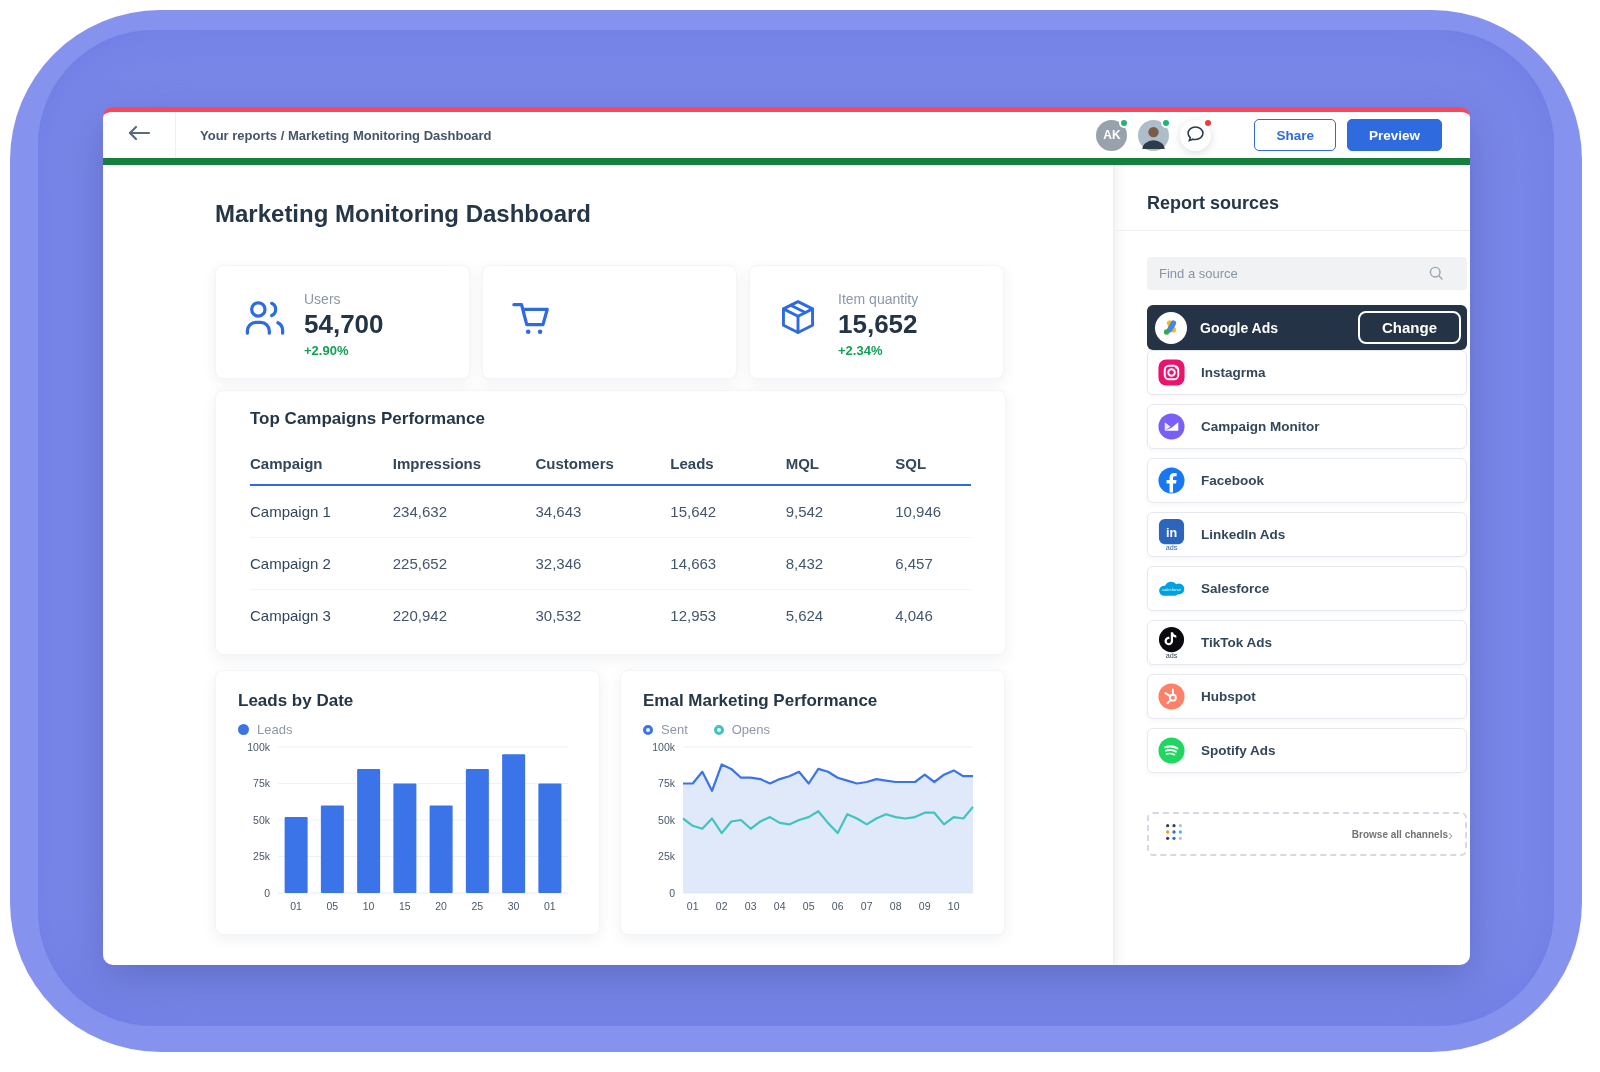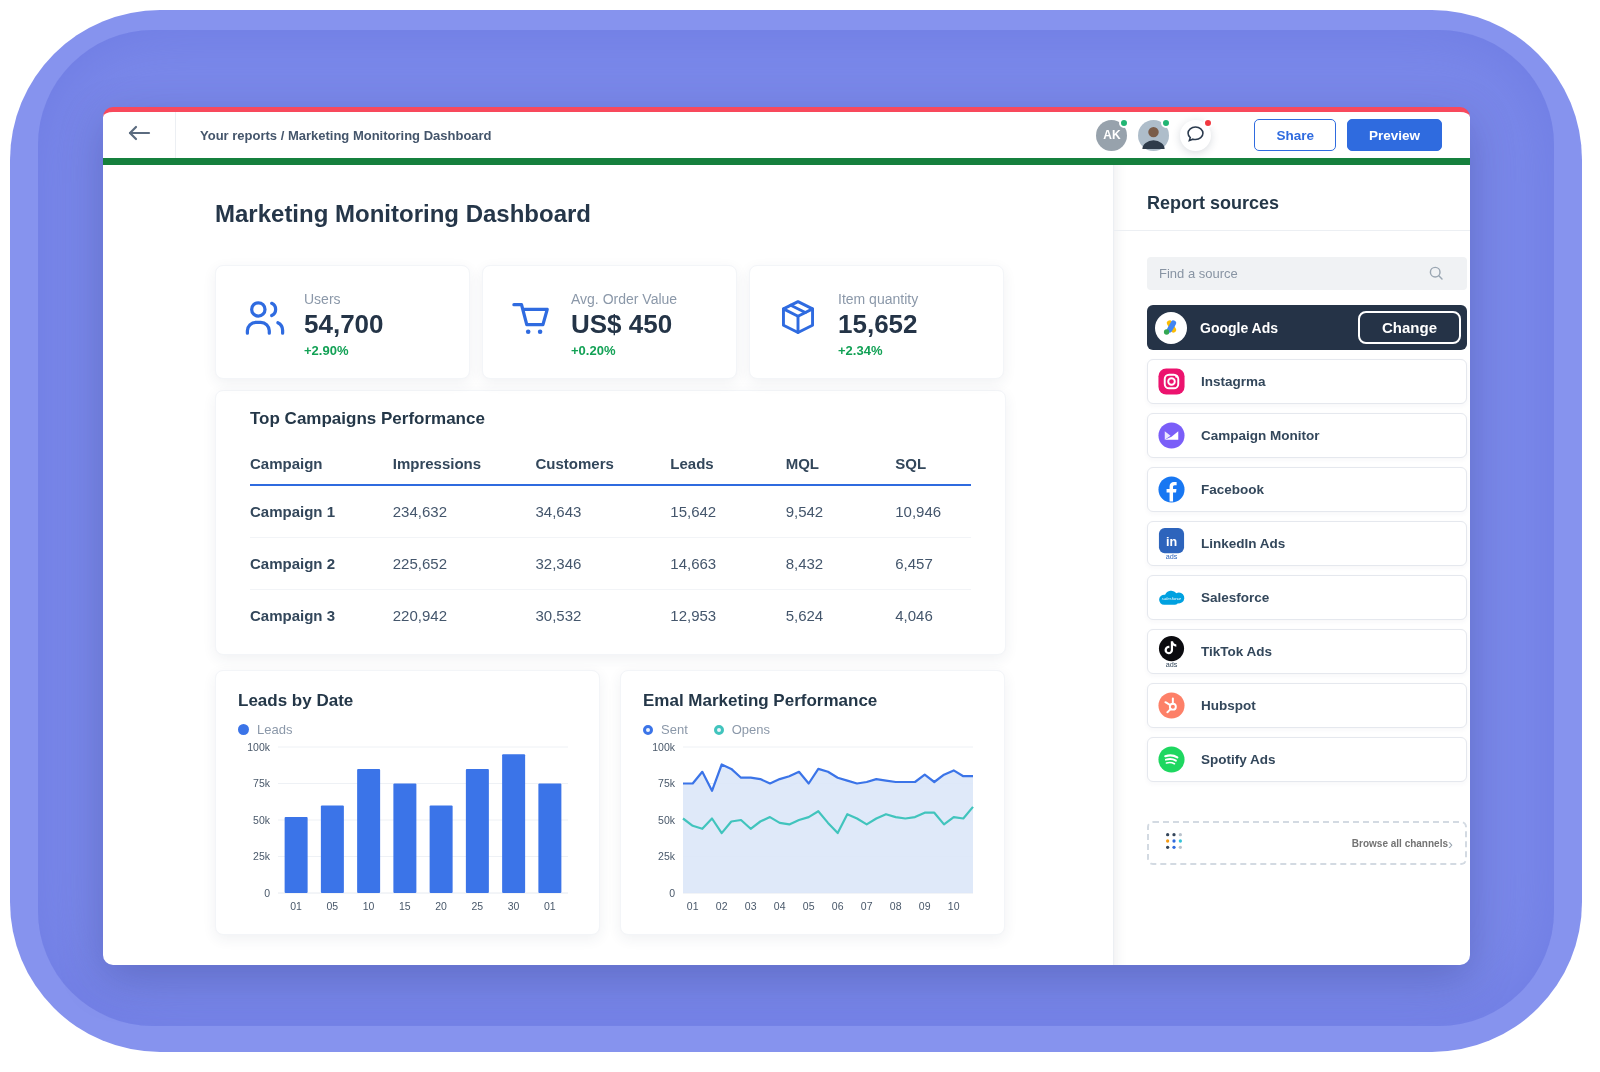--- a/index.html
+++ b/index.html
@@ -54,21 +54,21 @@
 
   
   .table-card { width:791px; height:265px; margin-top:11px; padding:18px 34px 0; }
   .card-title { font-size:17px; font-weight:bold; color:#243748; }
   .thead { display:grid; grid-template-columns:19.8% 19.8% 18.7% 16% 15.2% 10.5%;
            margin-top:26px; padding-bottom:12px; border-bottom:2px solid #2f6bdf;
            font-size:15px; font-weight:bold; color:#33475b; }
   .trow { display:grid; grid-template-columns:19.8% 19.8% 18.7% 16% 15.2% 10.5%;
           padding:17px 0; font-size:15px; color:#44566c; border-bottom:1px solid #f2f4f7; }
   .trow:last-child { border-bottom:none; }
-  .tcell.tname { font-weight:bold; color:#33475b; }
+  .tcell.tname { font-weight:normal; color:#33475b; }
 
   
   .charts-row { display:flex; gap:20px; margin-top:15px;align-items:flex-end; }
   .chart-card { width:385px; height:265px; padding:20px 22px 0; }
   .legend { display:flex; gap:26px; align-items:center; margin:11px 0 4px; }
   .legend-item { display:flex; align-items:center; gap:8px; font-size:13px; color:#8b98a9; }
   .legend-dot { width:11px; height:11px; border-radius:50%; background:#3b74e8; }
   .legend-ring { width:10px; height:10px; border-radius:50%; border:3px solid #3b74e8; background:#eef4fd; }
   svg text { font-family:"Liberation Sans", sans-serif; }
 
@@ -85,21 +85,21 @@
   .search-input::placeholder { color:#8894a3; }
   .search-icon { position:absolute; right:12px; top:8px; }
   .selected-source { width:320px; height:45px; margin-top:15px; background:#253347; border-radius:6px;
                      display:flex; align-items:center; padding:0 6px 0 8px; cursor:pointer; }
   .sel-icon-circle { width:32px; height:32px; background:#fff; border-radius:50%;
                      display:flex; align-items:center; justify-content:center; flex:none; }
   .sel-label { color:#fff; font-size:14px; font-weight:bold; margin-left:13px; flex:1; }
   .change-btn { border:2px solid #fff; border-radius:8px; background:transparent; color:#fff;
                 font-size:15px; font-weight:bold; padding:6px 22px; cursor:pointer;
                 font-family:"Liberation Sans", sans-serif; }
-  .source-list { margin-top:9px; }
+  .source-list { }
   .source-item { width:320px; height:45px; background:#fff; border:1px solid #e5e8ee; border-radius:6px;
                  display:flex; align-items:center; padding-left:9px; margin-bottom:9px; cursor:pointer;
                  box-shadow:0 2px 5px rgba(40,55,90,.04); }
   .src-icon { width:30px; height:30px; display:flex; align-items:center; justify-content:flex-start; flex:none; }
   .src-label { font-size:13.5px; font-weight:bold; color:#33475b; margin-left:14px; }
   .browse-row { width:320px; height:44px; margin-top:39px; border:2px dashed #d3dae2; border-radius:6px;
                 display:flex; align-items:center; padding:0 12px 0 15px; cursor:pointer; }
   .browse-label { flex:1; text-align:right; font-size:10px; font-weight:bold; color:#737373; }
   .chev { color:#9aa6b2; font-size:15px; }
 </style>
@@ -169,25 +169,20 @@
               <div class="kpi-delta">+2.90%</div>
             </div>
           </div>
           <div class="card kpi">
             <div class="kpi-icon">
               <svg viewBox="0 0 46 42" width="44" height="40" fill="none" stroke="#2f6be0" stroke-width="3.4" stroke-linecap="round" stroke-linejoin="round">
                   <path d="M4 7 h8 l5.5 21 h17 l4.5-16 H14"></path>
                   <circle cx="19" cy="35.5" r="2.4" fill="#2f6be0" stroke="none"></circle>
                   <circle cx="31.5" cy="35.5" r="2.4" fill="#2f6be0" stroke="none"></circle>
                 </svg>
-            </div>
-            <div class="kpi-text">
-              <div class="kpi-label">Avg. Order Value</div>
-              <div class="kpi-value">US$ 450</div>
-              <div class="kpi-delta">+0.20%</div>
             </div>
           </div>
           <div class="card kpi">
             <div class="kpi-icon">
               <svg viewBox="0 0 44 44" width="42" height="40" fill="none" stroke="#2f6be0" stroke-width="3.2" stroke-linecap="round" stroke-linejoin="round">
                   <path d="M22 4 L38 12 V30 L22 38 L6 30 V12 Z"></path>
                   <path d="M6 12 L22 20 L38 12"></path>
                   <path d="M22 20 V38"></path>
                   <path d="M14 8 L30 16"></path>
                 </svg>

